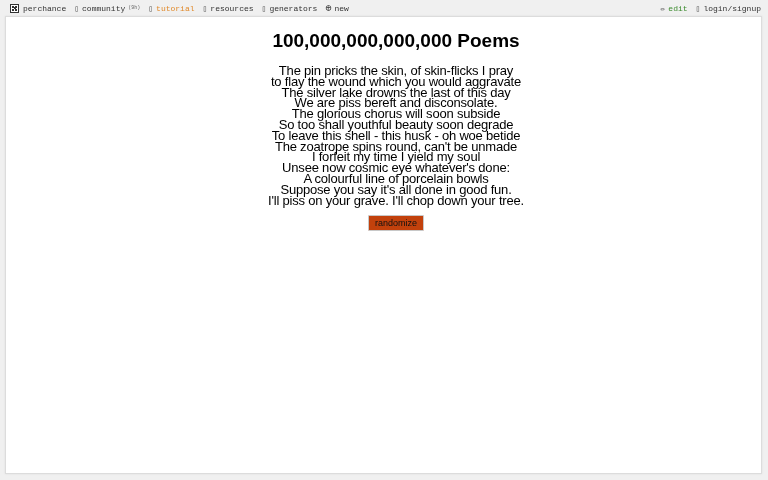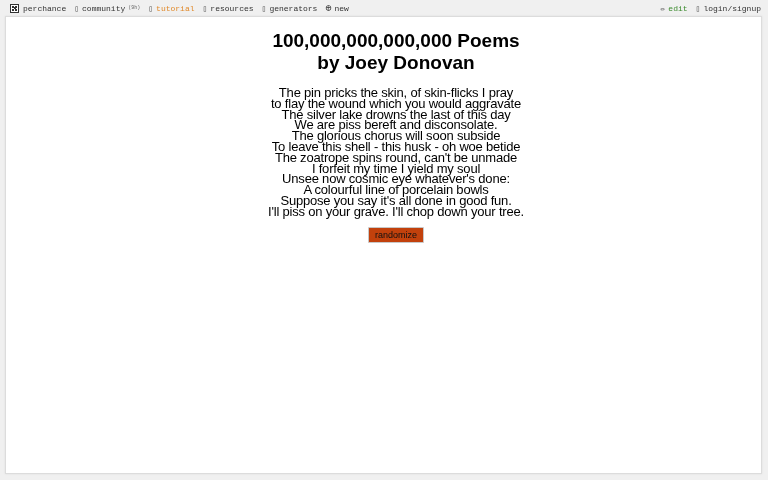--- a/index.html
+++ b/index.html
@@ -89,28 +89,28 @@
       <span class="ico">▯</span>
       <span>login/signup</span>
     </a>
   </div>
 </div>
 
 <div class="frame">
   <div class="content">
     <h1>
       <div>100,000,000,000,000 Poems</div>
-      <div>by Joey Donovan</div>
     </h1>
     <div class="poem">
       <div>The pin pricks the skin, of skin-flicks I pray</div>
       <div>to flay the wound which you would aggravate</div>
       <div>The silver lake drowns the last of this day</div>
       <div>We are piss bereft and disconsolate.</div>
       <div>The glorious chorus will soon subside</div>
+      <div>So too shall youthful beauty soon degrade</div>
       <div>To leave this shell - this husk - oh woe betide</div>
       <div>The zoatrope spins round, can't be unmade</div>
       <div>I forfeit my time I yield my soul</div>
       <div>Unsee now cosmic eye whatever's done:</div>
       <div>A colourful line of porcelain bowls</div>
       <div>Suppose you say it's all done in good fun.</div>
       <div>I'll piss on your grave. I'll chop down your tree.</div>
     </div>
     <button class="btn">randomize</button>
   </div>

